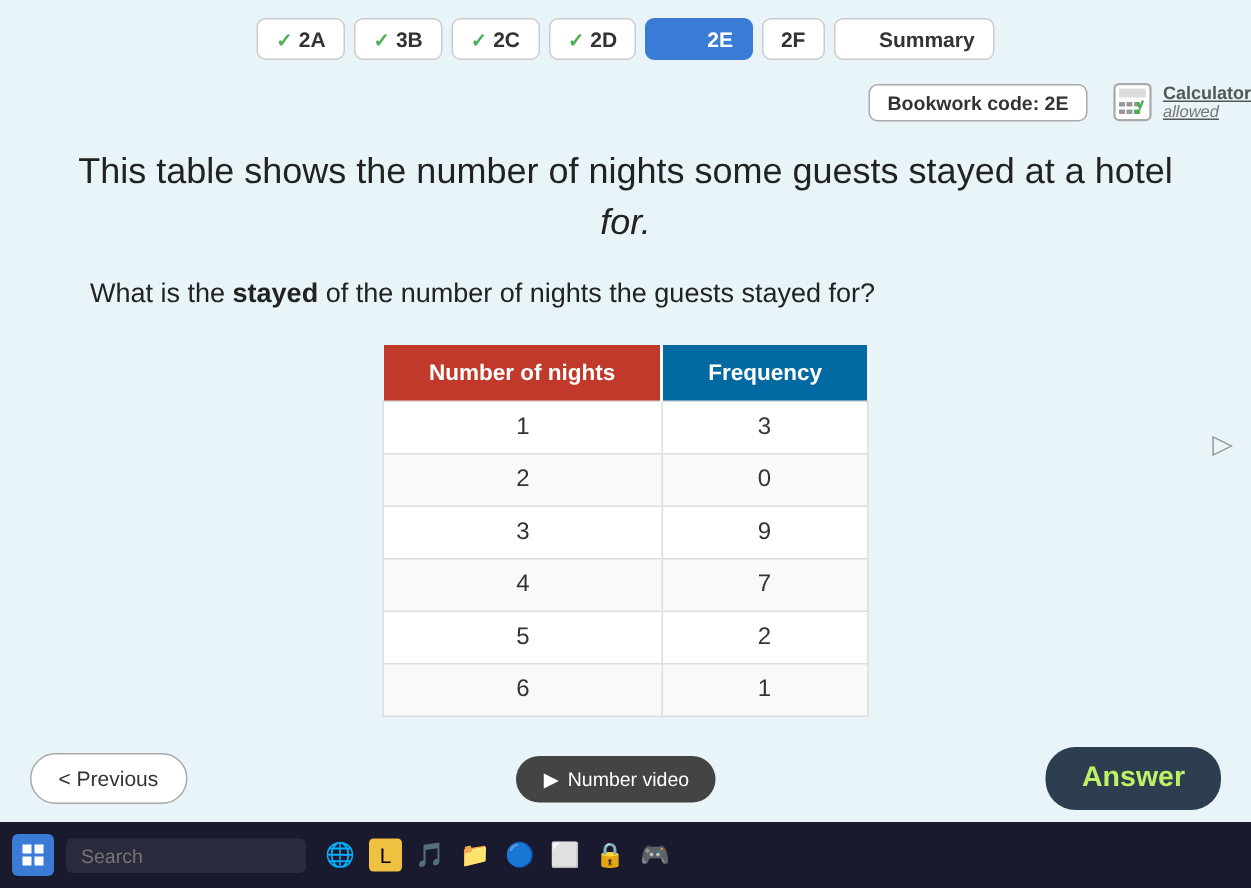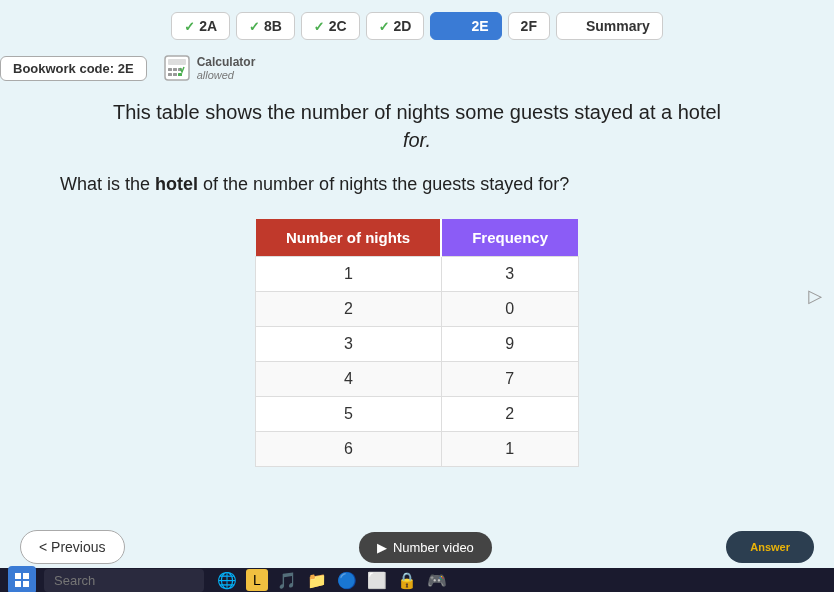--- a/index.html
+++ b/index.html
@@ -48,49 +48,50 @@
       background: white;
       color: #333;
       border: 1.5px solid #ccc;
       padding-left: 29px;
     }
 
     
     .meta-row {
       display: flex;
       align-items: center;
-      justify-content: flex-start;
+      justify-content: flex-end;
       gap: 16px;
       margin-top: 2px;
       margin-bottom: 16px;
     }
     .bookwork-badge {
       background: white;
       border: 1.5px solid #aaa;
       border-radius: 6px;
       padding: 4px 12px;
       font-size: 13px;
       font-weight: 600;
       color: #333;
     }
     .calculator-info {
       display: flex;
       align-items: center;
       gap: 6px;
       font-size: 12px;
       color: #555;
+      text-decoration: underline;
     }
 
     
     .main-content {
       padding: 0 40px;
     }
     .intro-text {
       text-align: center;
-      font-size: 20px;
+      font-size: 24px;
       color: #222;
       margin-bottom: 20px;
       line-height: 1.4;
     }
     .intro-text em {
       font-style: italic;
       margin-top: 16px;
     }
     .question-text {
       font-size: 18px;
@@ -117,38 +118,38 @@
       font-size: 15px;
       font-weight: 700;
       color: white;
       text-align: center;
     }
     .data-table th:first-child {
       background: #c0392b;
       border-right: 2px solid white;
     }
     .data-table th:last-child {
-      background: #8b5cf6;
+      background: #0369a1;
     }
     .data-table td {
       padding: 8px 30px;
       font-size: 16px;
       text-align: center;
       background: white;
       border: 1px solid #ddd;
       color: #333;
     }
     .data-table tr:nth-child(even) td {
       background: #f9f9f9;
     }
 
     
     .bottom-bar {
       position: absolute;
-      bottom: 28px;
+      bottom: 52px;
       left: 0;
       right: 0;
       display: flex;
       align-items: center;
       justify-content: space-between;
       padding: 0 20px;
     }
     .prev-button {
       background: white;
       border: 1.5px solid #aaa;
@@ -168,36 +169,36 @@
       border-radius: 20px;
       padding: 8px 18px;
       font-size: 13px;
       cursor: pointer;
       display: flex;
       align-items: center;
       gap: 6px;
     }
     .answer-button {
       background: #2c3e50;
-      color: #eab308;
+      color: #bef264;
       border: none;
       border-radius: 20px;
       padding: 10px 24px;
-      font-size: 11px;
+      font-size: 19px;
       font-weight: 600;
       cursor: pointer;
     }
 
     
     .taskbar {
       position: absolute;
       bottom: 0;
       left: 0;
       right: 0;
-      height: 24px;
+      height: 44px;
       background: #1a1a2e;
       display: flex;
       align-items: center;
       padding: 0 8px;
       gap: 8px;
     }
     .taskbar-start {
       width: 28px;
       height: 28px;
       background: #3a7bd5;
@@ -245,21 +246,21 @@
 <body>
 
 <div class="top-nav">
 
 <div class="nav-tab">
       <span class="check">✓</span>
       <span>2A</span>
     </div>
     <div class="nav-tab">
       <span class="check">✓</span>
-      <span>8B</span>
+      <span>3B</span>
     </div>
     <div class="nav-tab">
       <span class="check">✓</span>
       <span>2C</span>
     </div>
     <div class="nav-tab">
       <span class="check">✓</span>
       <span>2D</span>
     </div>
     <div class="nav-tab active">
@@ -294,21 +295,21 @@
   </div>
 </div>
 
 <div class="main-content">
   <div class="intro-text">
     <span>This table shows the number of nights some guests stayed at a hotel</span><br>
     <em><span>for.</span></em>
   </div>
 
   <div class="question-text">
-    What is the <strong>hotel</strong> of the number of nights the guests stayed for?
+    What is the <strong>stayed</strong> of the number of nights the guests stayed for?
   </div>
 
   <div class="table-wrapper">
     <table class="data-table">
       <thead>
         <tr>
           <th>Number of nights</th>
           <th>Frequency</th>
         </tr>
       </thead>

